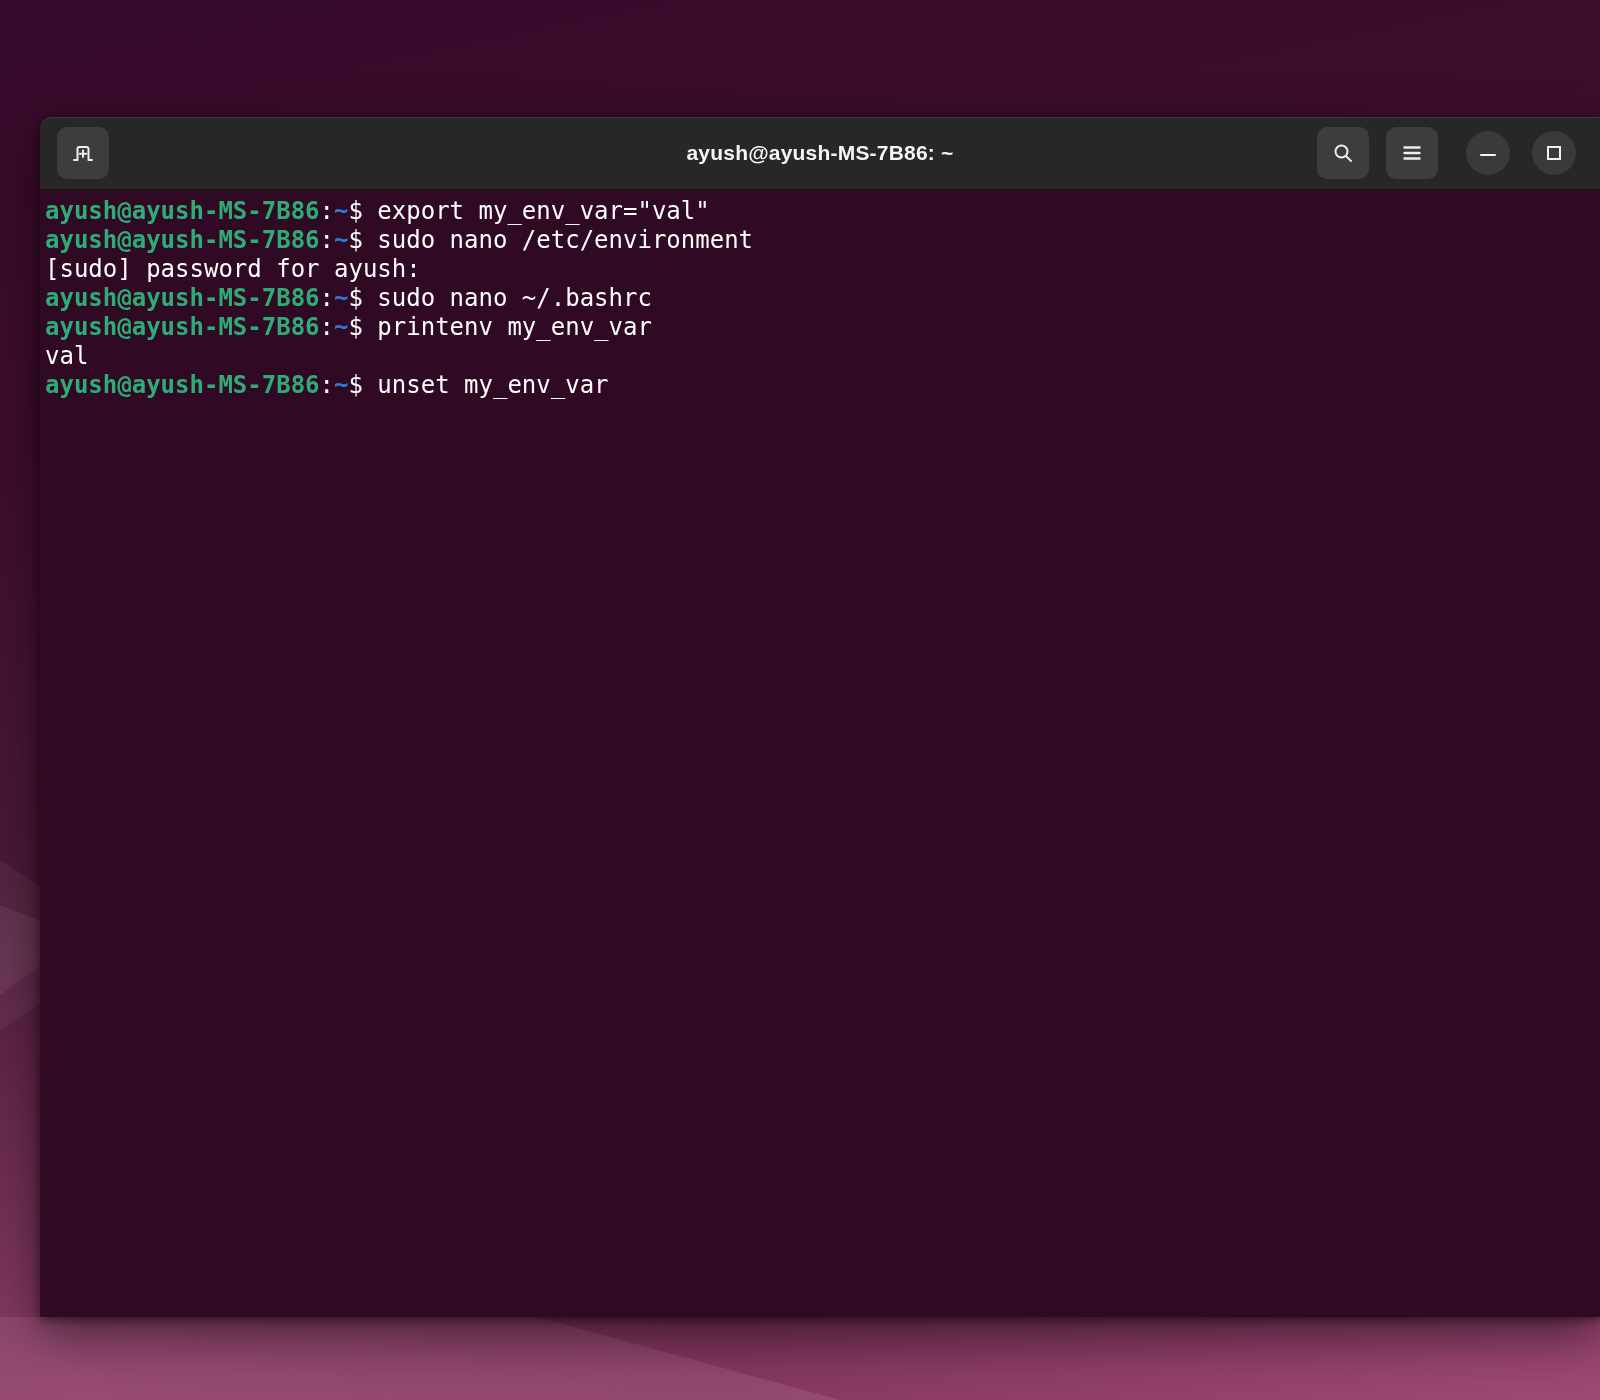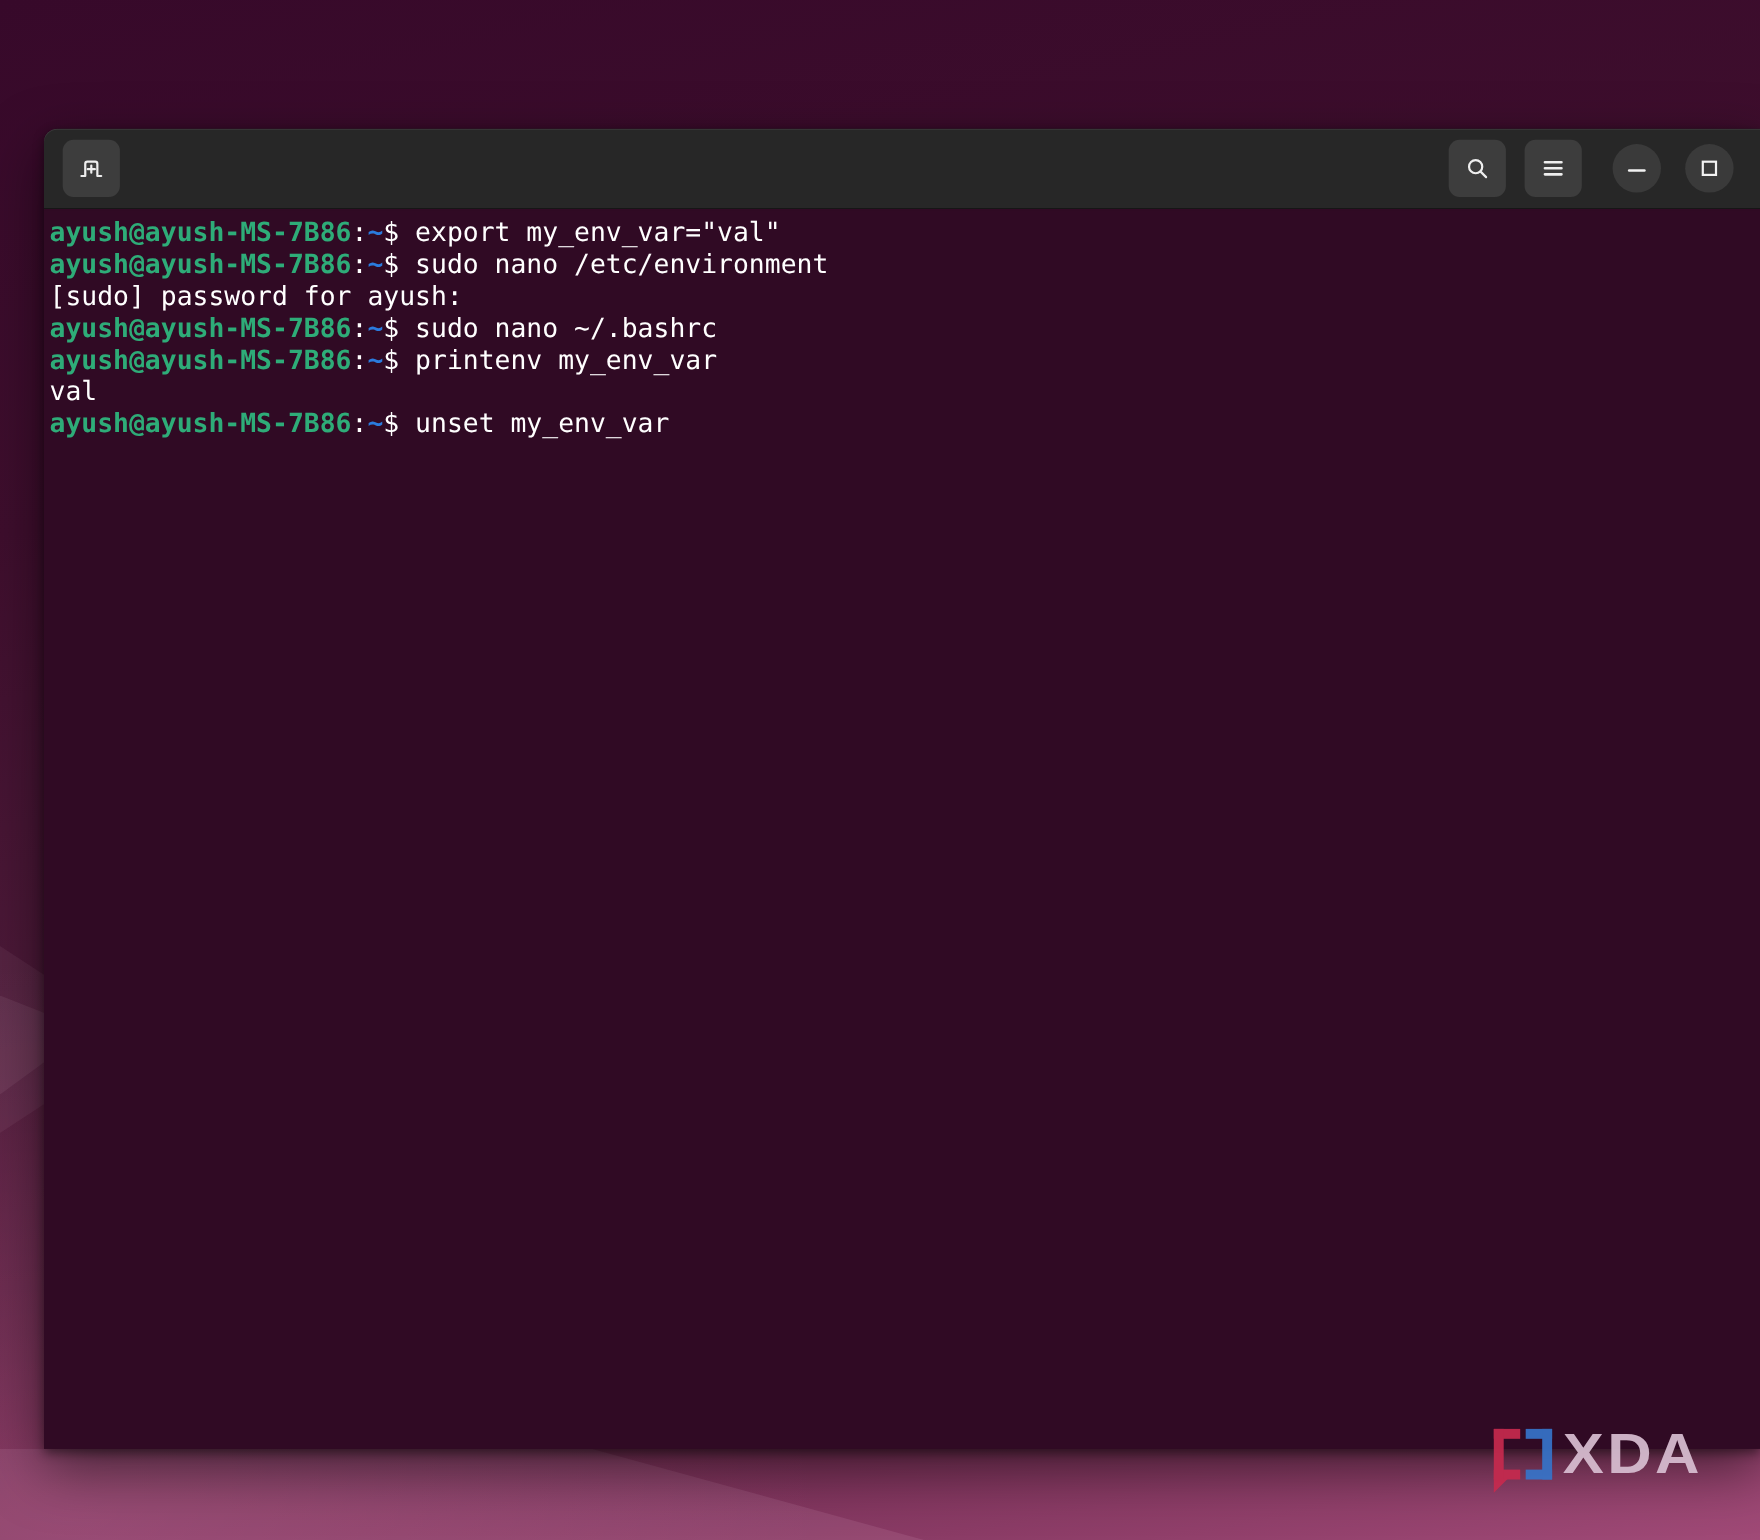--- a/index.html
+++ b/index.html
@@ -103,20 +103,21 @@
   <div class="window">
     <div class="headerbar">
 
       <button class="hb-btn square">
         <svg width="26" height="26" viewBox="0 0 26 26">
           <path d="M4 20 L7.5 20 L7.5 9 Q7.5 7 9.5 7 L16.5 7 Q18.5 7 18.5 9 L18.5 20 L22 20" fill="none" stroke="#eeeeee" stroke-width="2" stroke-linecap="round" stroke-linejoin="round"></path>
           <path d="M13 10.5 V17 M9.75 13.75 H16.25" fill="none" stroke="#eeeeee" stroke-width="2" stroke-linecap="round"></path>
         </svg>
       </button>
 
+      <div class="title">ayush@ayush-MS-7B86: ~</div>
 
       <div class="hb-right">
         <button class="hb-btn square">
           <svg width="26" height="26" viewBox="0 0 26 26">
             <circle cx="11.5" cy="11.5" r="6" fill="none" stroke="#eeeeee" stroke-width="2"></circle>
             <line x1="16" y1="16" x2="21" y2="21" stroke="#eeeeee" stroke-width="2" stroke-linecap="round"></line>
           </svg>
         </button>
         <button class="hb-btn square gap-s">
           <svg width="26" height="26" viewBox="0 0 26 26">
@@ -132,18 +133,13 @@
           <svg width="22" height="22" viewBox="0 0 22 22">
             <rect x="5" y="5" width="12" height="12" fill="none" stroke="#f2f2f2" stroke-width="2"></rect>
           </svg>
         </button>
       </div>
     </div>
 
     <div class="term" id="term"><div class="tline"><span class="seg-user">ayush@ayush-MS-7B86</span><span class="seg-plain">:</span><span class="seg-path">~</span><span class="seg-plain">$ </span><span class="seg-plain">export my_env_var="val"</span></div><div class="tline"><span class="seg-user">ayush@ayush-MS-7B86</span><span class="seg-plain">:</span><span class="seg-path">~</span><span class="seg-plain">$ </span><span class="seg-plain">sudo nano /etc/environment</span></div><div class="tline"><span class="seg-plain">[sudo] password for ayush:</span></div><div class="tline"><span class="seg-user">ayush@ayush-MS-7B86</span><span class="seg-plain">:</span><span class="seg-path">~</span><span class="seg-plain">$ </span><span class="seg-plain">sudo nano ~/.bashrc</span></div><div class="tline"><span class="seg-user">ayush@ayush-MS-7B86</span><span class="seg-plain">:</span><span class="seg-path">~</span><span class="seg-plain">$ </span><span class="seg-plain">printenv my_env_var</span></div><div class="tline"><span class="seg-plain">val</span></div><div class="tline"><span class="seg-user">ayush@ayush-MS-7B86</span><span class="seg-plain">:</span><span class="seg-path">~</span><span class="seg-plain">$ </span><span class="seg-plain">unset my_env_var</span></div></div>
   </div>
 
-  <div class="xda">
-    <span class="xb xb-l"></span>
-    <span class="xb xb-r"></span>
-    <span class="xda-text">XDA</span>
-  </div>
 </div>
 
 </body></html>

